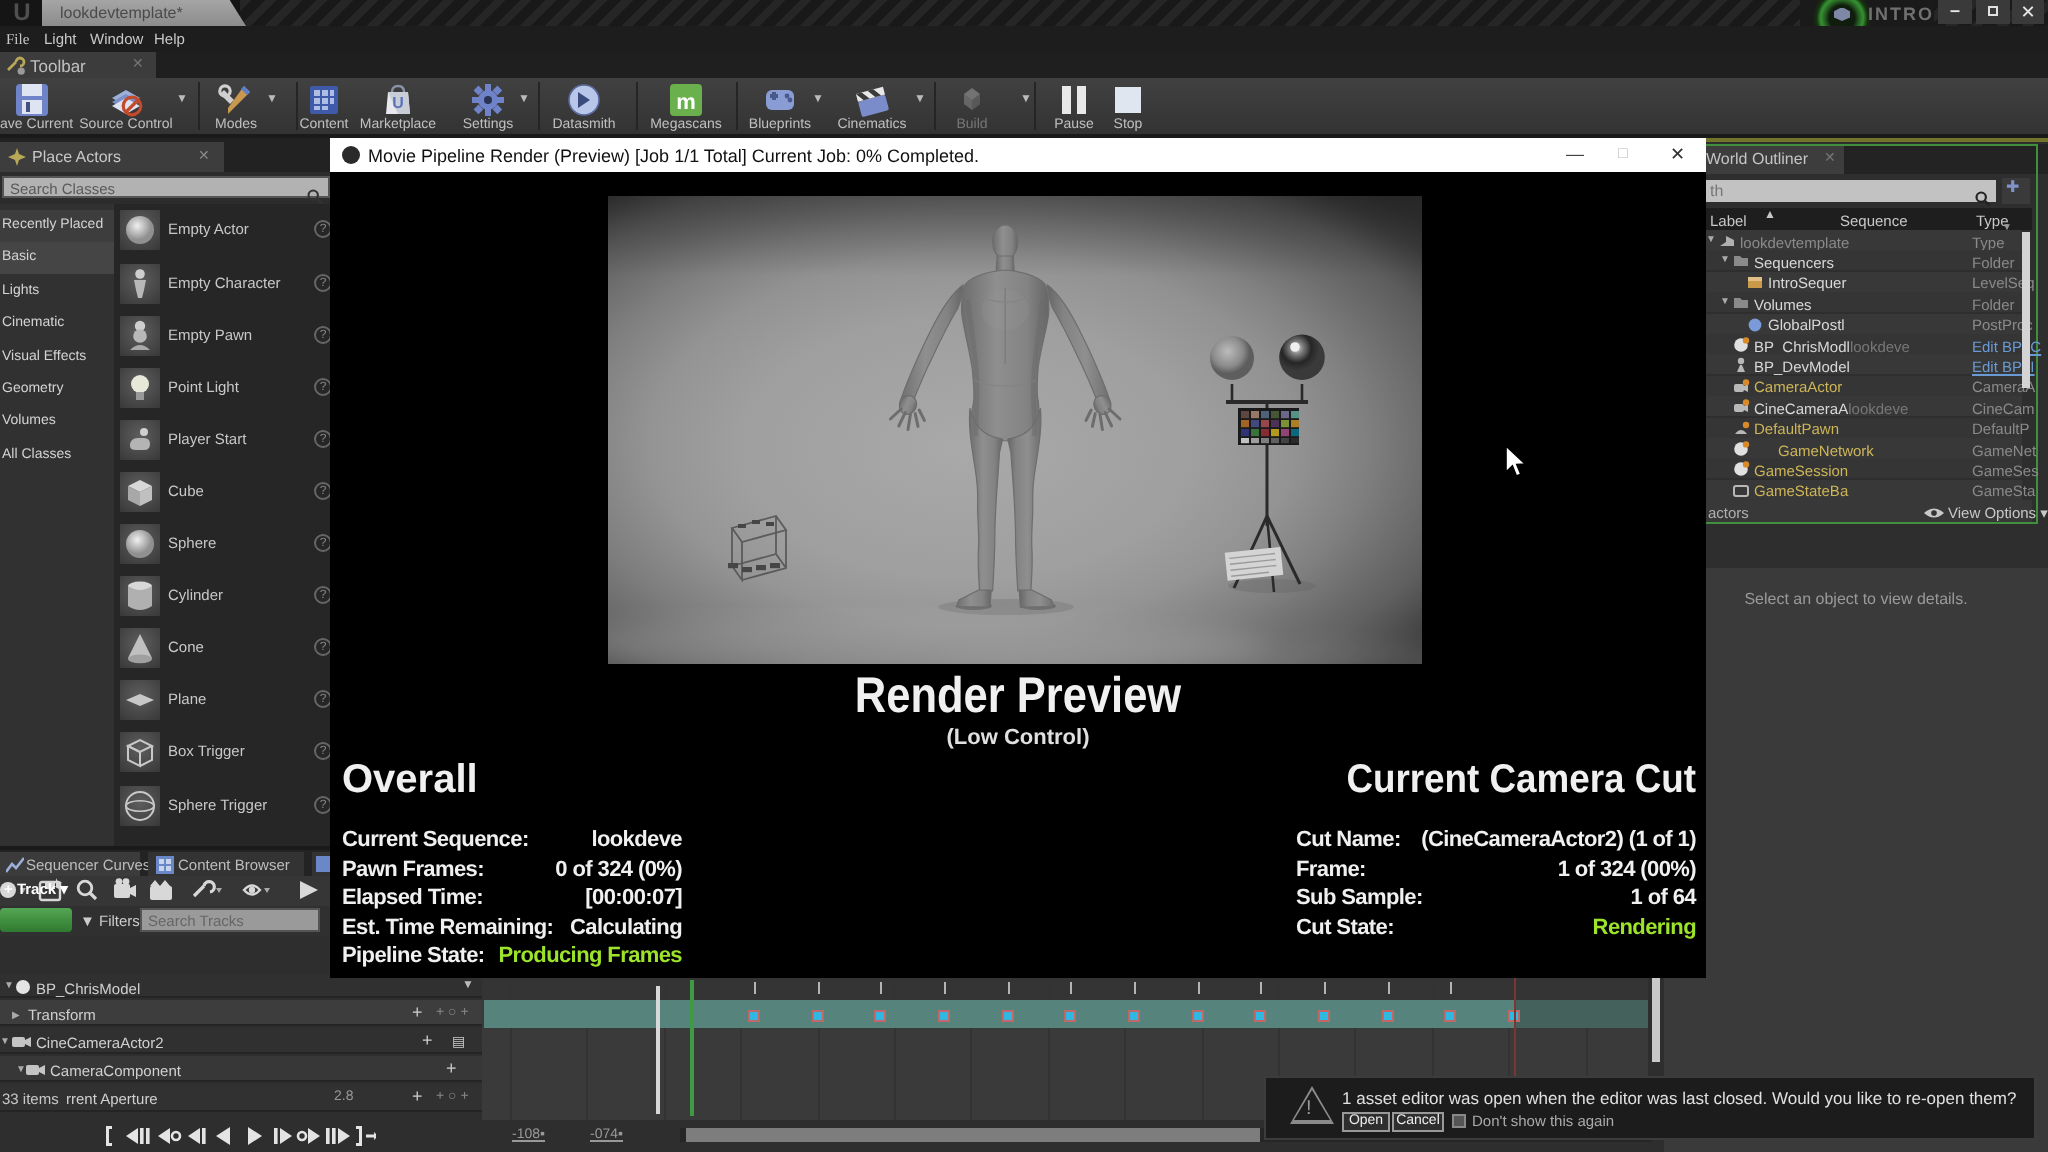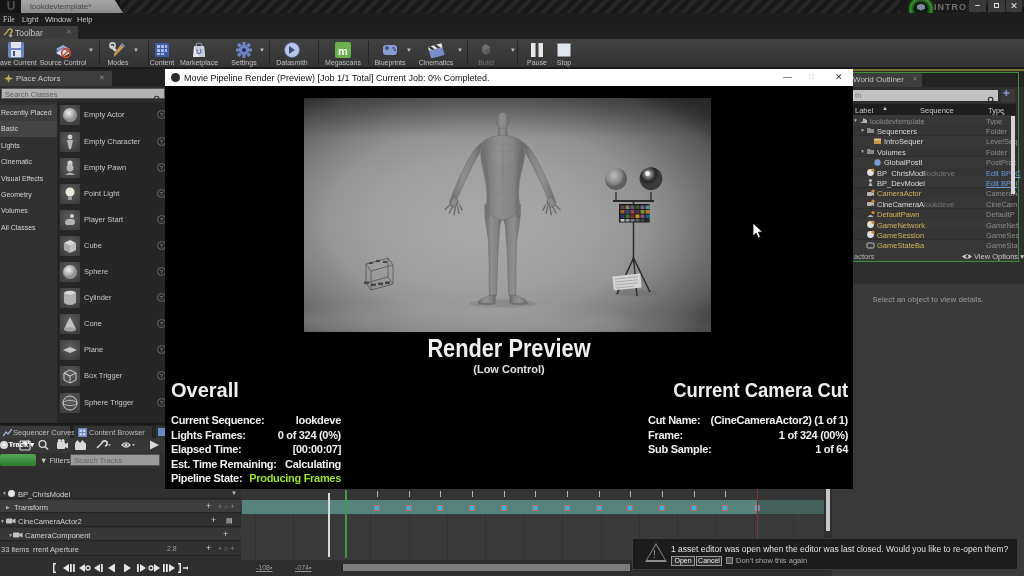--- a/index.html
+++ b/index.html
@@ -349,21 +349,21 @@
           <path d="M1.5,7 Q4.5,3 7.5,7 Z" fill="#b8b8b8"></path>
           <circle cx="7" cy="2.5" r="1.6" fill="#d88a2a"></circle>
         </svg>
         <div class="abs txt" style="left:24px;top:95.10000000000001px;font-size:7.5px;color:#cdb558;">DefaultPawn<span style="color:#777;"></span></div>
         <div class="abs txt" style="left:133px;top:95.10000000000001px;font-size:7.5px;color:#8a8a8a;">DefaultP</div>
         <div class="abs" style="left:0;top:104px;width:158px;height:10px;background:#383838;"></div>
         <svg class="abs" style="left:13px;top:105px;" width="9" height="9" viewBox="0 0 9 9">
           <circle cx="4.5" cy="4.5" r="3.4" fill="#e0e0e0"></circle>
           <circle cx="7" cy="2.2" r="1.6" fill="#d88a2a"></circle>
         </svg>
-        <div class="abs txt" style="left:24px;top:105.5px;font-size:7.5px;color:#cdb558;">GameNetwork<span style="color:#777;"></span></div>
+        <div class="abs txt" style="left:36px;top:105.5px;font-size:7.5px;color:#cdb558;">GameNetwork<span style="color:#777;"></span></div>
         <div class="abs txt" style="left:133px;top:105.5px;font-size:7.5px;color:#8a8a8a;">GameNet</div>
         <div class="abs" style="left:0;top:114.4px;width:158px;height:10px;background:#353535;"></div>
         <svg class="abs" style="left:13px;top:115.4px;" width="9" height="9" viewBox="0 0 9 9">
           <circle cx="4.5" cy="4.5" r="3.4" fill="#e0e0e0"></circle>
           <circle cx="7" cy="2.2" r="1.6" fill="#d88a2a"></circle>
         </svg>
         <div class="abs txt" style="left:24px;top:115.9px;font-size:7.5px;color:#cdb558;">GameSession<span style="color:#777;"></span></div>
         <div class="abs txt" style="left:133px;top:115.9px;font-size:7.5px;color:#8a8a8a;">GameSes</div>
         <div class="abs" style="left:0;top:124.80000000000001px;width:158px;height:10px;background:#383838;"></div>
         <svg class="abs" style="left:13px;top:125.80000000000001px;" width="9" height="9" viewBox="0 0 9 9">
@@ -746,21 +746,21 @@
     <div class="abs txt" style="left:0;top:265px;width:688px;text-align:center;font-size:25px;font-weight:bold;color:#f0f0f0;transform:scaleX(0.87);">Render Preview</div>
     <div class="abs txt" style="left:0;top:294px;width:688px;text-align:center;font-size:11px;font-weight:bold;color:#e0e0e0;">(Low Control)</div>
 
     <div class="abs txt" style="left:6px;top:310px;font-size:20px;font-weight:bold;color:#f0f0f0;">Overall</div>
     <div id="stats-left" class="abs" style="left:6px;top:345px;width:170px;">
         <div style="position:relative;height:14.5px;">
           <span class="txt" style="position:absolute;left:0;font-size:11px;font-weight:bold;letter-spacing:-0.3px;color:#f0f0f0;">Current Sequence:</span>
           <span class="txt" style="position:absolute;right:0;font-size:11px;font-weight:bold;letter-spacing:-0.3px;color:#f0f0f0;">lookdeve</span>
         </div>
         <div style="position:relative;height:14.5px;">
-          <span class="txt" style="position:absolute;left:0;font-size:11px;font-weight:bold;letter-spacing:-0.3px;color:#f0f0f0;">Lights Frames:</span>
+          <span class="txt" style="position:absolute;left:0;font-size:11px;font-weight:bold;letter-spacing:-0.3px;color:#f0f0f0;">Pawn Frames:</span>
           <span class="txt" style="position:absolute;right:0;font-size:11px;font-weight:bold;letter-spacing:-0.3px;color:#f0f0f0;">0 of 324 (0%)</span>
         </div>
         <div style="position:relative;height:14.5px;">
           <span class="txt" style="position:absolute;left:0;font-size:11px;font-weight:bold;letter-spacing:-0.3px;color:#f0f0f0;">Elapsed Time:</span>
           <span class="txt" style="position:absolute;right:0;font-size:11px;font-weight:bold;letter-spacing:-0.3px;color:#f0f0f0;">[00:00:07]</span>
         </div>
         <div style="position:relative;height:14.5px;">
           <span class="txt" style="position:absolute;left:0;font-size:11px;font-weight:bold;letter-spacing:-0.3px;color:#f0f0f0;">Est. Time Remaining:</span>
           <span class="txt" style="position:absolute;right:0;font-size:11px;font-weight:bold;letter-spacing:-0.3px;color:#f0f0f0;">Calculating</span>
         </div>
@@ -777,20 +777,24 @@
           <span class="txt" style="position:absolute;right:0;font-size:11px;font-weight:bold;letter-spacing:-0.3px;color:#f0f0f0;">(CineCameraActor2) (1 of 1)</span>
         </div>
         <div style="position:relative;height:14.5px;">
           <span class="txt" style="position:absolute;left:0;font-size:11px;font-weight:bold;letter-spacing:-0.3px;color:#f0f0f0;">Frame:</span>
           <span class="txt" style="position:absolute;right:0;font-size:11px;font-weight:bold;letter-spacing:-0.3px;color:#f0f0f0;">1 of 324 (00%)</span>
         </div>
         <div style="position:relative;height:14.5px;">
           <span class="txt" style="position:absolute;left:0;font-size:11px;font-weight:bold;letter-spacing:-0.3px;color:#f0f0f0;">Sub Sample:</span>
           <span class="txt" style="position:absolute;right:0;font-size:11px;font-weight:bold;letter-spacing:-0.3px;color:#f0f0f0;">1 of 64</span>
         </div>
+        <div style="position:relative;height:14.5px;">
+          <span class="txt" style="position:absolute;left:0;font-size:11px;font-weight:bold;letter-spacing:-0.3px;color:#f0f0f0;">Cut State:</span>
+          <span class="txt" style="position:absolute;right:0;font-size:11px;font-weight:bold;letter-spacing:-0.3px;color:#9ce32a;">Rendering</span>
+        </div>
       </div>
   </div>
 
   <div class="abs" style="left:632px;top:538px;width:386px;height:32px;background:#1c1c1c;border:1px solid #3c3c3c;">
     <div style="position:absolute;left:12px;top:4px;width:0;height:0;border-left:11px solid transparent;border-right:11px solid transparent;border-bottom:19px solid #8a8a8a;"></div>
     <div style="position:absolute;left:14px;top:6px;width:0;height:0;border-left:9px solid transparent;border-right:9px solid transparent;border-bottom:15px solid #1c1c1c;"></div>
     <div class="abs txt" style="left:20px;top:10px;font-size:10px;color:#999;">!</div>
     <div class="abs txt" style="left:38px;top:5px;font-size:8.5px;color:#e0e0e0;">1 asset editor was open when the editor was last closed. Would you like to re-open them?</div>
     <div class="abs txt" style="left:38px;top:17px;width:24px;height:10px;background:#2e2e2e;border:1px solid #999;font-size:7px;color:#eee;text-align:center;">Open</div>
     <div class="abs txt" style="left:63px;top:17px;width:26px;height:10px;background:#2e2e2e;border:1px solid #999;font-size:7px;color:#eee;text-align:center;">Cancel</div>

